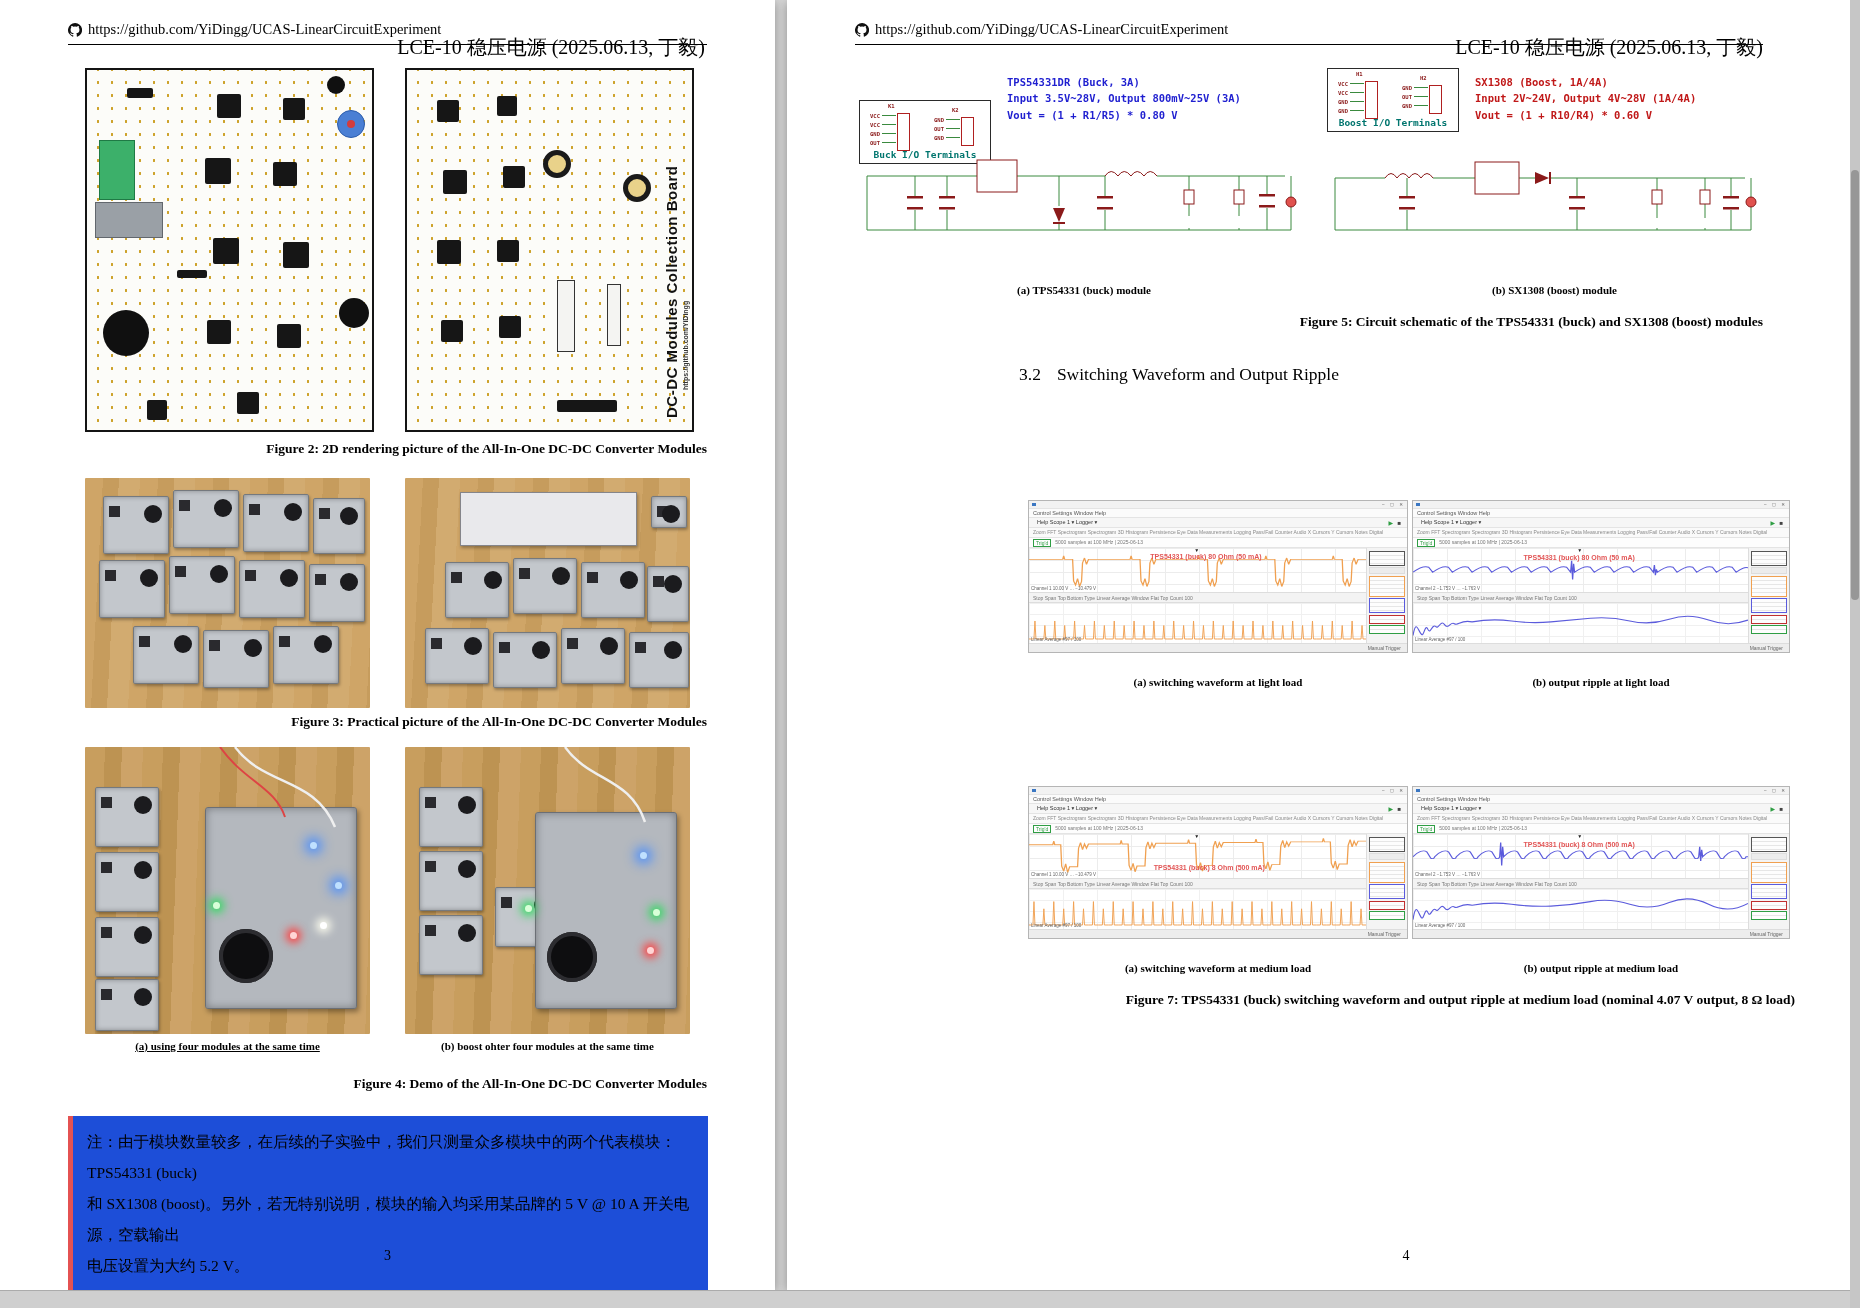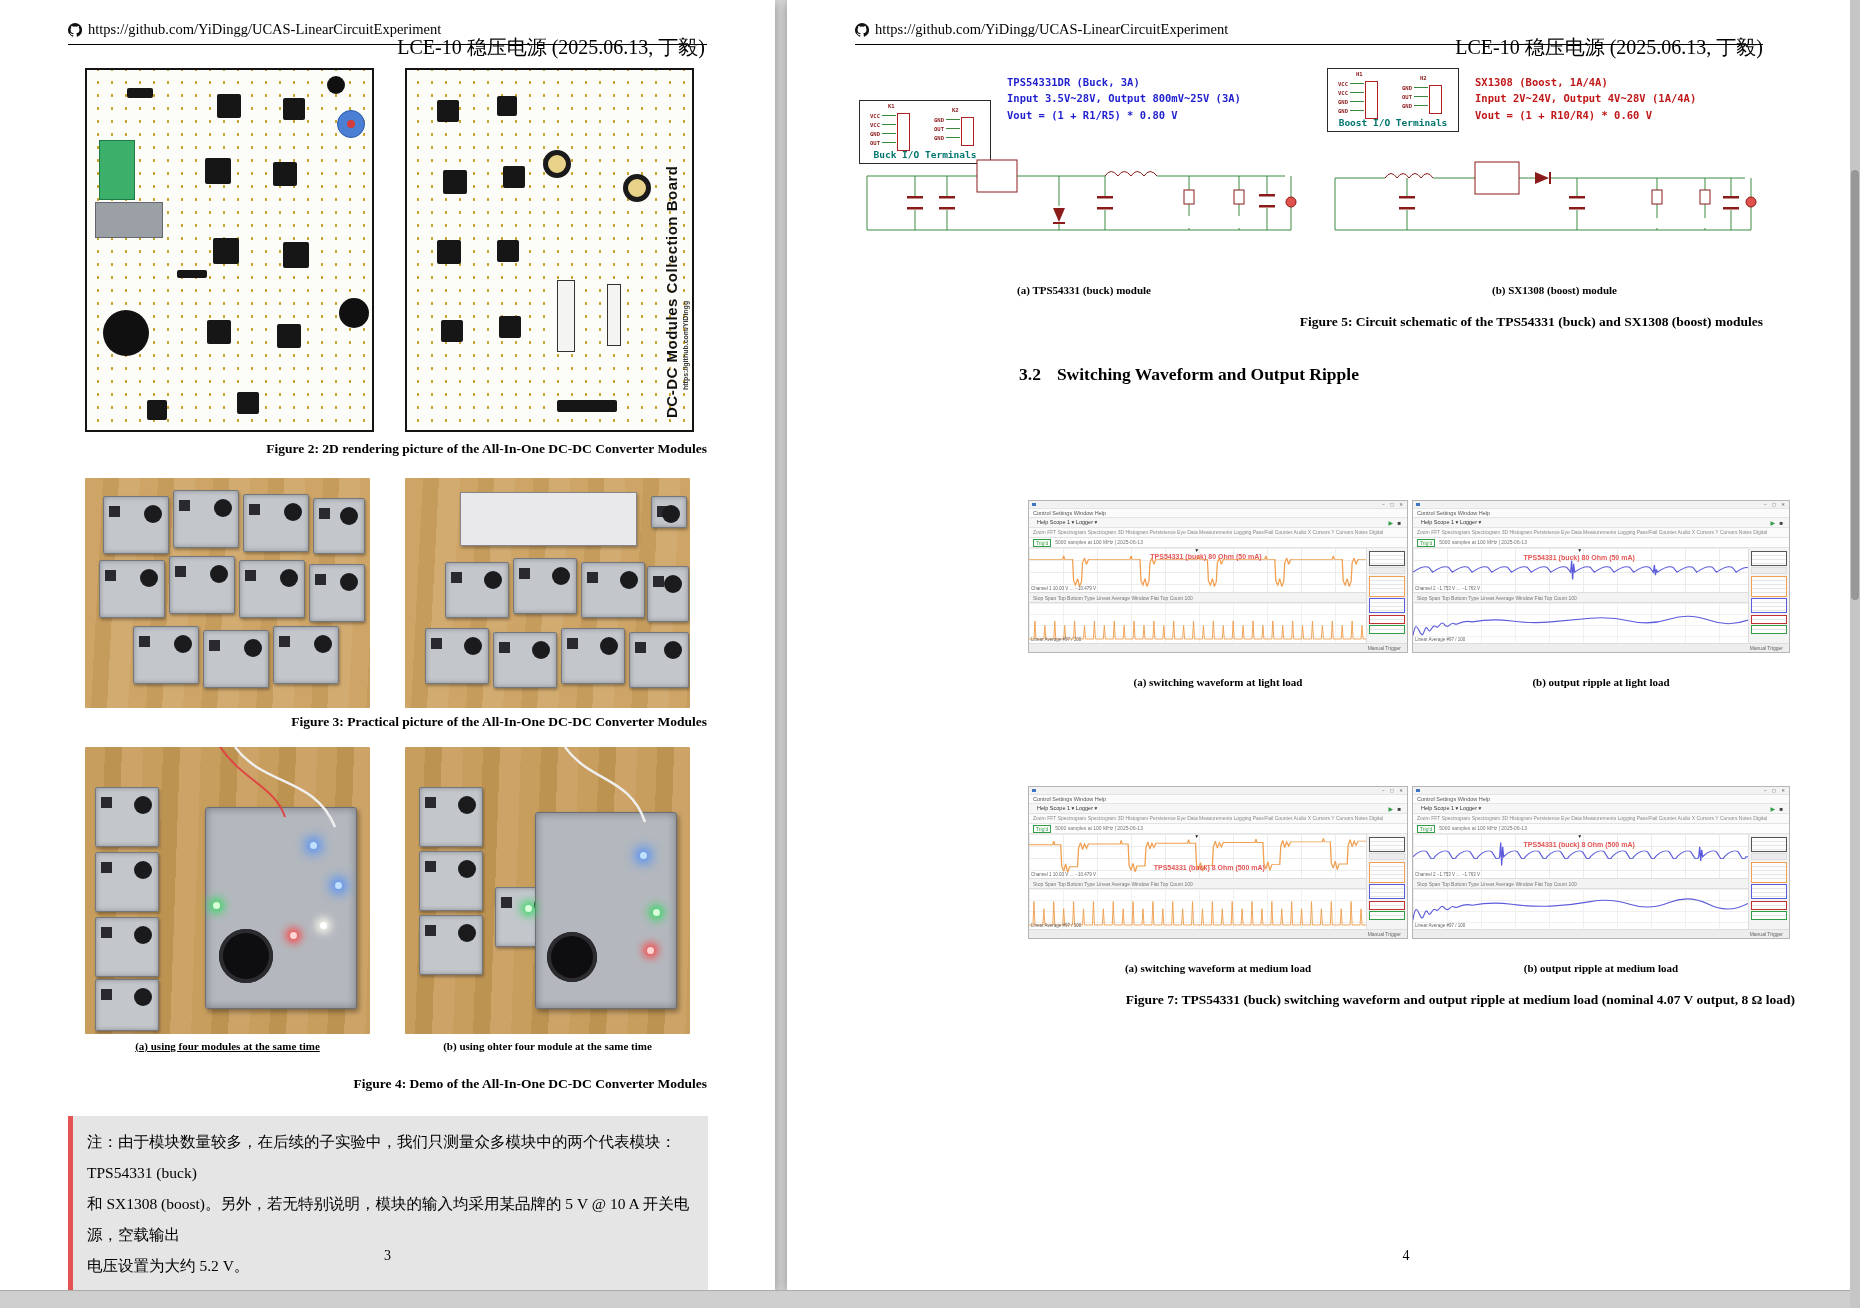--- a/index.html
+++ b/index.html
@@ -51,41 +51,41 @@
       box-shadow:inset 0 0 8px rgba(0,0,0,.35),2px 3px 5px rgba(0,0,0,.35);}
   .speaker{position:absolute;background:#0e0e10;border-radius:50%;box-shadow:inset 0 0 0 4px #2c2c30;}
   .glow{position:absolute;width:7px;height:7px;border-radius:50%;}
   .g-blue{background:#bfe0ff;box-shadow:0 0 12px 5px rgba(70,140,255,.95);}
   .g-green{background:#d8ffd8;box-shadow:0 0 10px 4px rgba(40,220,90,.95);}
   .g-red{background:#ffd5d5;box-shadow:0 0 9px 4px rgba(255,60,60,.95);}
   .g-white{background:#fff;box-shadow:0 0 9px 4px rgba(255,255,240,.95);}
   .wires{position:absolute;left:0;top:0;width:100%;height:100%;}
 
   
-  .note{position:absolute;background:#e5e5e5;border-left:5px solid #e45252;
+  .note{position:absolute;background:#1d4ed8;border-left:5px solid #e45252;
       padding:10px 16px 12px 14px;box-sizing:border-box;font-size:15.5px;line-height:2.0;}
 
   
   .schem{position:absolute;}
   .iobox{position:absolute;border:1.4px solid #2a2a2a;background:#fff;}
   .iolabel{position:absolute;left:0;right:0;bottom:3px;text-align:center;
       font-family:"DejaVu Sans Mono",monospace;font-weight:bold;font-size:9.5px;color:#00756e;}
   .pingrp{position:absolute;font-family:"DejaVu Sans Mono",monospace;}
   .connname{position:absolute;top:-8px;left:24px;font-size:5.5px;font-weight:bold;color:#8b1a1a;}
   .pinrow{height:9px;display:flex;align-items:center;}
   .pinlbl{font-size:5.5px;font-weight:bold;color:#8b1a1a;width:16px;text-align:right;}
   .pinwire{width:14px;height:1px;background:#3a8a3e;margin-left:2px;}
   .pinhdr{position:absolute;top:2px;width:11px;border:1.2px solid #b02020;background:#fff;}
   .schtext{position:absolute;font-family:"DejaVu Sans Mono",monospace;font-weight:bold;
       font-size:10.5px;line-height:1.55;white-space:nowrap;}
   .schtext.blue{color:#1f1fd0;}
   .schtext.red{color:#c01818;}
 
   
-  .sechead{position:absolute;font-weight:bold;font-size:17.5px;white-space:nowrap;}
+  .sechead{position:absolute;font-weight:normal;font-size:17.5px;white-space:nowrap;}
   .secnum{margin-right:16px;}
   .bodytext{position:absolute;font-size:15.5px;line-height:1.82;text-align:justify;}
   .bodytext p{margin:0;text-indent:2em;}
 
   
   .scope{position:absolute;width:380px;height:153px;background:#fff;border:1px solid #b5b5b5;
       font-family:"Liberation Sans",sans-serif;display:flex;flex-direction:column;box-sizing:border-box;}
   .srow{flex:none;overflow:hidden;white-space:nowrap;border-bottom:1px solid #e4e4e4;position:relative;}
   .s-titlebar{height:7px;background:#f2f2f2;}
   .winbtns{position:absolute;right:2px;top:1px;font-size:4.5px;color:#666;letter-spacing:2px;}
@@ -239,21 +239,21 @@
     <span class="speaker" style="left:142px;top:185px;width:50px;height:50px;"></span>
     <svg class="wires" viewBox="0 0 285 287">
       <path d="M160,0 C185,35 225,30 240,75" stroke="#efefef" stroke-width="2.5" fill="none"></path>
     </svg>
     <span class="glow g-blue" style="left:235px;top:105px;"></span>
     <span class="glow g-green" style="left:120px;top:158px;"></span>
     <span class="glow g-green" style="left:248px;top:162px;"></span>
     <span class="glow g-red" style="left:242px;top:200px;"></span>
   </div>
   <div class="subcap" style="left:85px;width:285px;top:1040px;text-decoration:underline;">(a) using four modules at the same time</div>
-  <div class="subcap" style="left:405px;width:285px;top:1040px;">(b) using ohter four module at the same time</div>
+  <div class="subcap" style="left:405px;width:285px;top:1040px;">(b) boost ohter four modules at the same time</div>
   <div class="cap" style="left:68px;width:639px;top:1076px;">Figure 4: Demo of the All-In-One DC-DC Converter Modules</div>
 
   <div class="note" style="left:68px;top:1116px;width:640px;">
     <div>注：由于模块数量较多，在后续的子实验中，我们只测量众多模块中的两个代表模块：TPS54331 (buck)</div>
     <div>和 SX1308 (boost)。另外，若无特别说明，模块的输入均采用某品牌的 5 V @ 10 A 开关电源，空载输出</div>
     <div>电压设置为大约 5.2 V。</div>
   </div>
 
   <div class="pagenum" style="left:68px;width:639px;top:1248px;">3</div>
 </div>

